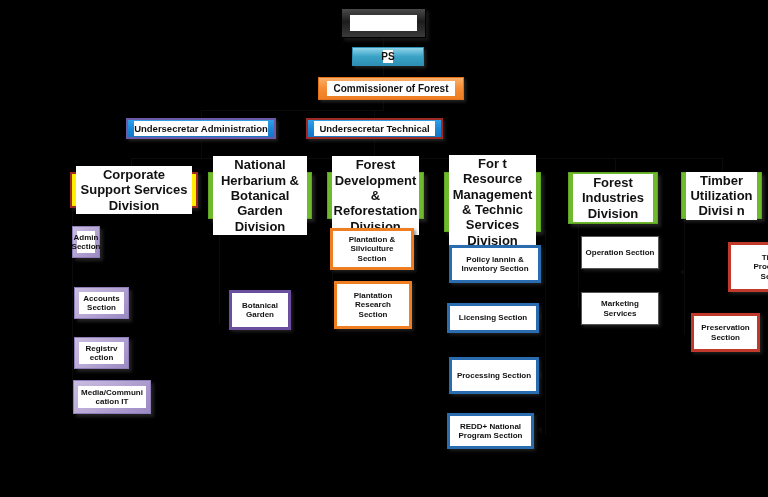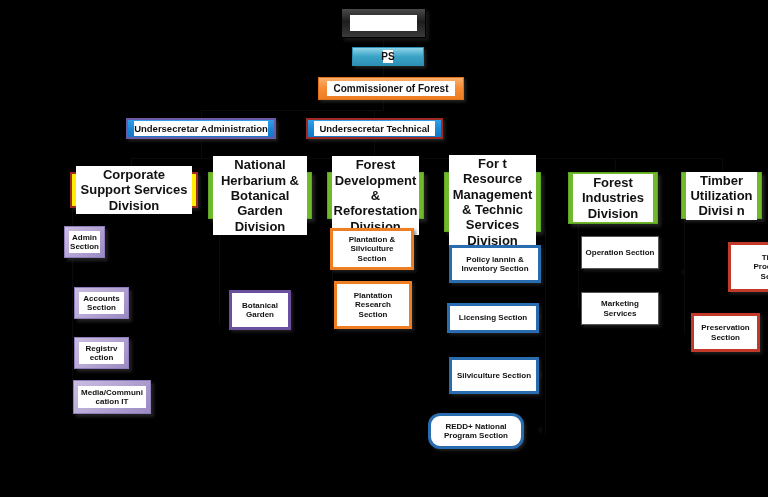--- a/index.html
+++ b/index.html
@@ -234,21 +234,21 @@
   </div>
 
   <div class="node n-green" style="left:568px; top:172px; width:90px; height:52px;">
     <div class="inner">Forest Industries Division</div>
   </div>
 
   <div class="node n-green" style="left:681px; top:172px; width:81px; height:47px;">
     <div class="inner">Timber Utilization Divisi  n</div>
   </div>
 
-  <div class="node n-purple" style="left:64px; top:226px; width:41px; height:32px;">
+  <div class="node n-purple" style="left:72px; top:226px; width:28px; height:32px;">
     <div class="inner">Admin Section</div>
   </div>
   <div class="node n-purple" style="left:74px; top:287px; width:55px; height:32px;">
     <div class="inner">Accounts Section</div>
   </div>
   <div class="node n-purple" style="left:74px; top:337px; width:55px; height:32px;">
     <div class="inner">Registrv ection</div>
   </div>
   <div class="node n-purple" style="left:73px; top:380px; width:78px; height:34px;">
     <div class="inner">Media/Communi cation  IT</div>
@@ -265,23 +265,23 @@
     <div class="inner">Plantation Research Section</div>
   </div>
 
   <div class="node n-blue-box" style="left:449px; top:245px; width:92px; height:38px;">
     <div class="inner">Policy  lannin  &amp; Inventory Section</div>
   </div>
   <div class="node n-blue-box" style="left:447px; top:303px; width:92px; height:30px;">
     <div class="inner">Licensing Section</div>
   </div>
   <div class="node n-blue-box" style="left:449px; top:357px; width:90px; height:37px;">
-    <div class="inner">Silviculture Section</div>
-  </div>
-  <div class="node n-blue-box" style="left:428px; top:413px; width:96px; height:36px;border-radius:12px;">
+    <div class="inner">Processing Section</div>
+  </div>
+  <div class="node n-blue-box" style="left:447px; top:413px; width:87px; height:36px;">
     <div class="inner">REDD+ National Program Section</div>
   </div>
 
   <div class="node n-plain" style="left:581px; top:236px; width:78px; height:33px;">
     <div class="inner">Operation Section</div>
   </div>
   <div class="node n-plain" style="left:581px; top:292px; width:78px; height:33px;">
     <div class="inner">Marketing Services</div>
   </div>
 

